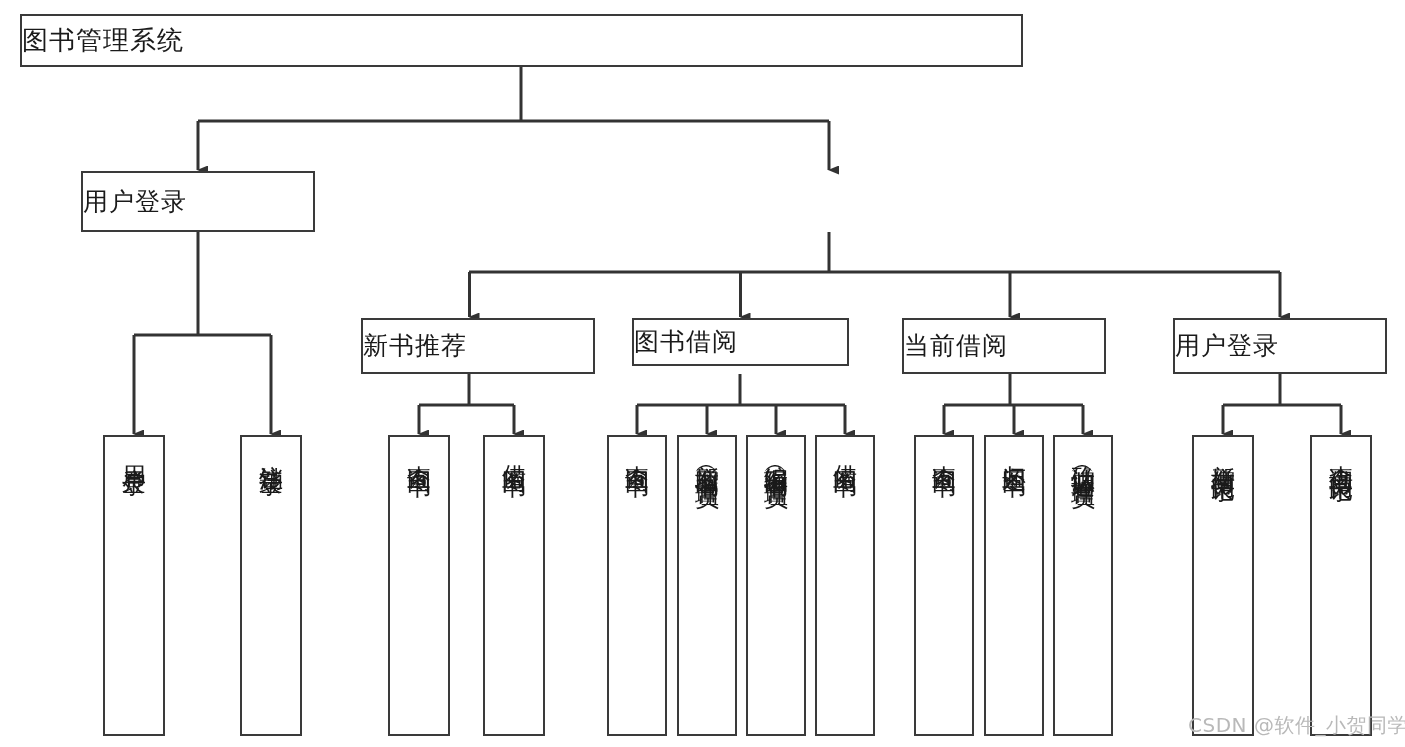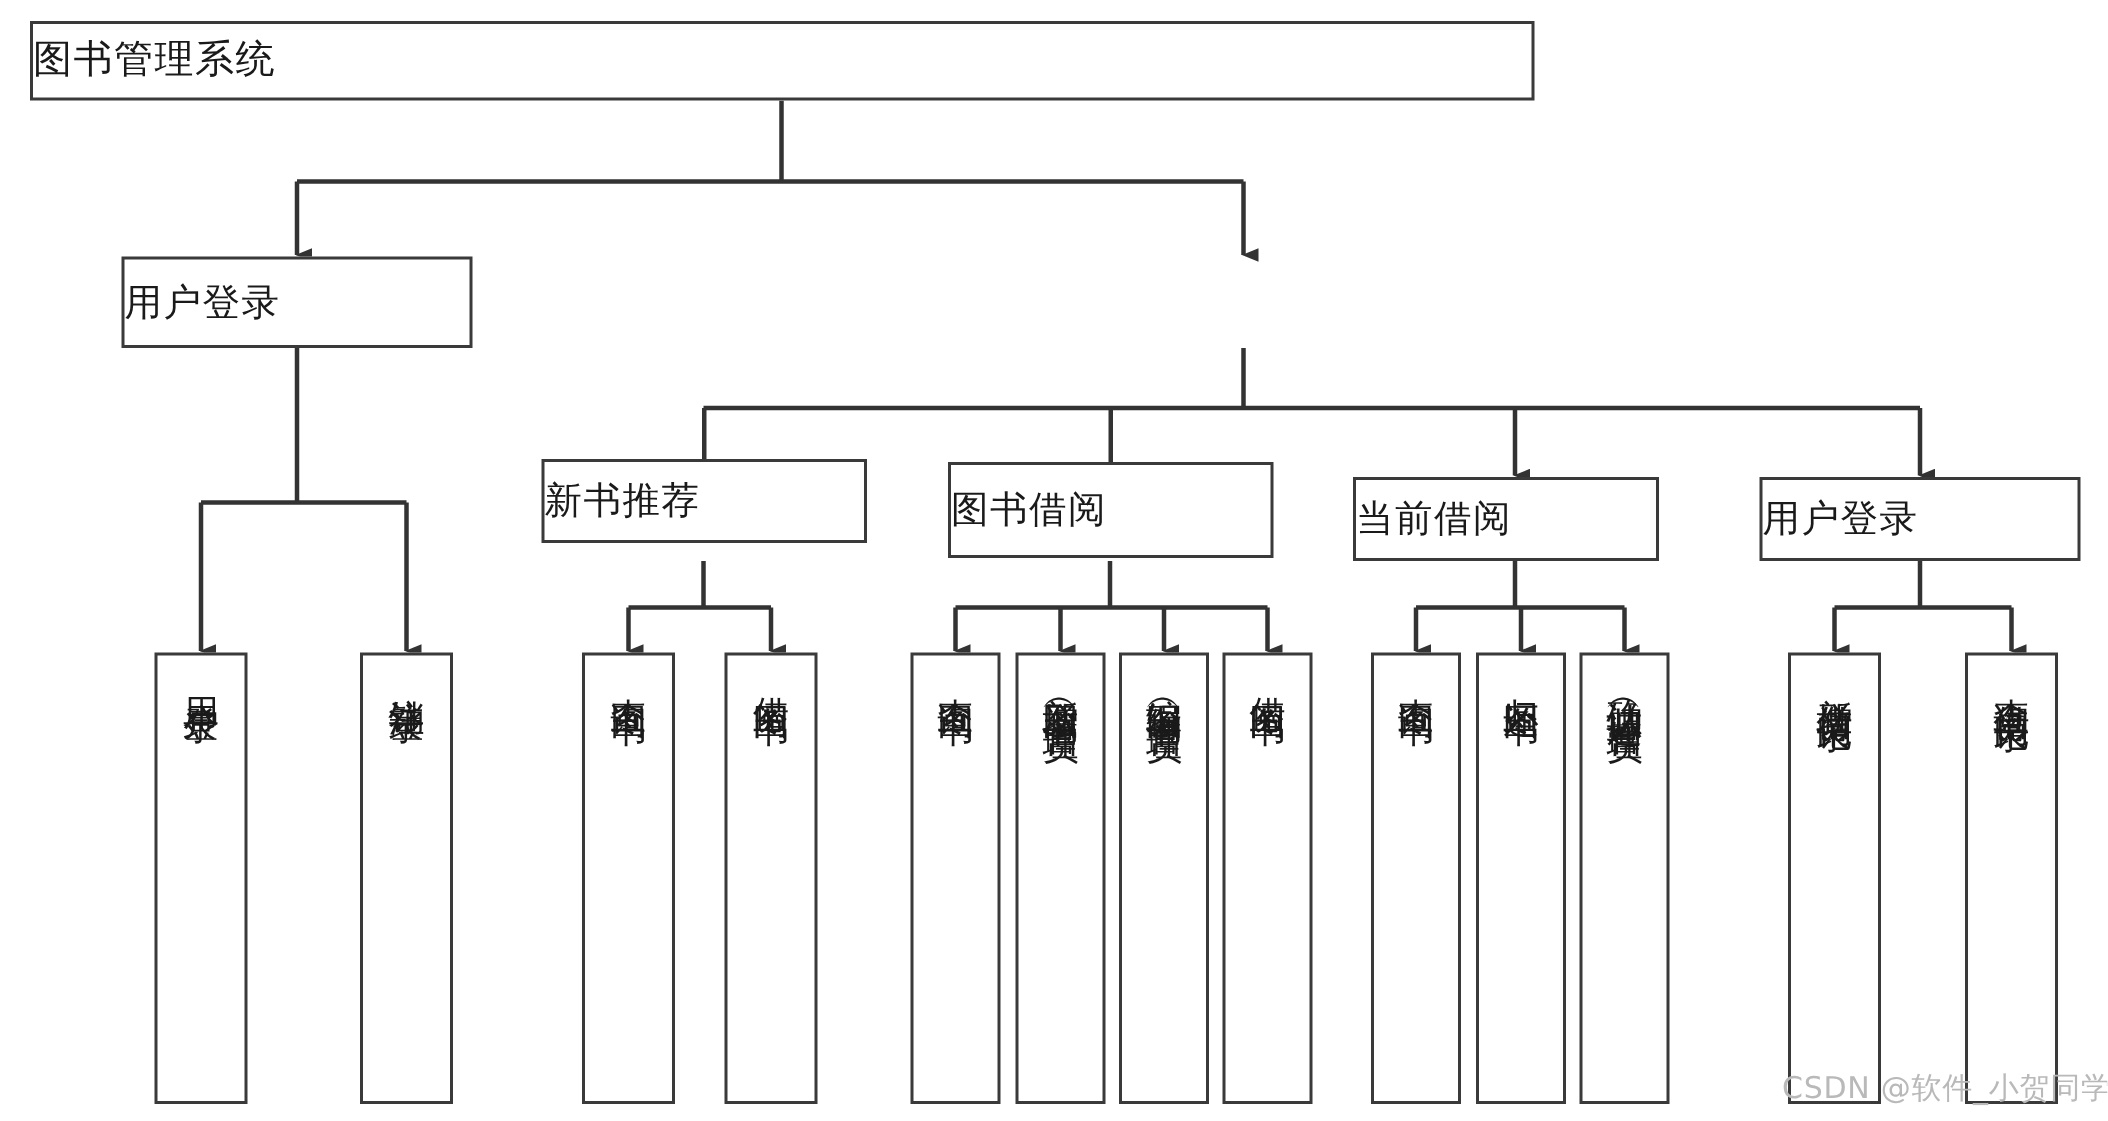--- a/index.html
+++ b/index.html
@@ -126,25 +126,25 @@
 
   <div class="node horiz" id="node-root" style="left: 20px; top: 14px; width: 1003px; height: 53px;">
     <span class="node-label">图书管理系统</span>
   </div>
 
   <div class="node horiz" id="node-user_login" style="left: 81px; top: 171px; width: 234px; height: 61px;">
     <span class="node-label">用户登录</span>
   </div>
 
 
-  <div class="node horiz" id="node-new_book_rec" style="left: 361px; top: 306px; width: 217px; height: 56px;">
+  <div class="node horiz" id="node-new_book_rec" style="left: 361px; top: 318px; width: 234px; height: 56px;">
     <span class="node-label">新书推荐</span>
   </div>
 
-  <div class="node horiz" id="node-book_borrow" style="left: 632px; top: 308px; width: 217px; height: 64px;">
+  <div class="node horiz" id="node-book_borrow" style="left: 632px; top: 318px; width: 217px; height: 48px;">
     <span class="node-label">图书借阅</span>
   </div>
 
   <div class="node horiz" id="node-current_borrow" style="left: 902px; top: 318px; width: 204px; height: 56px;">
     <span class="node-label">当前借阅</span>
   </div>
 
   <div class="node horiz" id="node-borrow_record" style="left: 1173px; top: 318px; width: 214px; height: 56px;">
     <span class="node-label">用户登录</span>
   </div>

